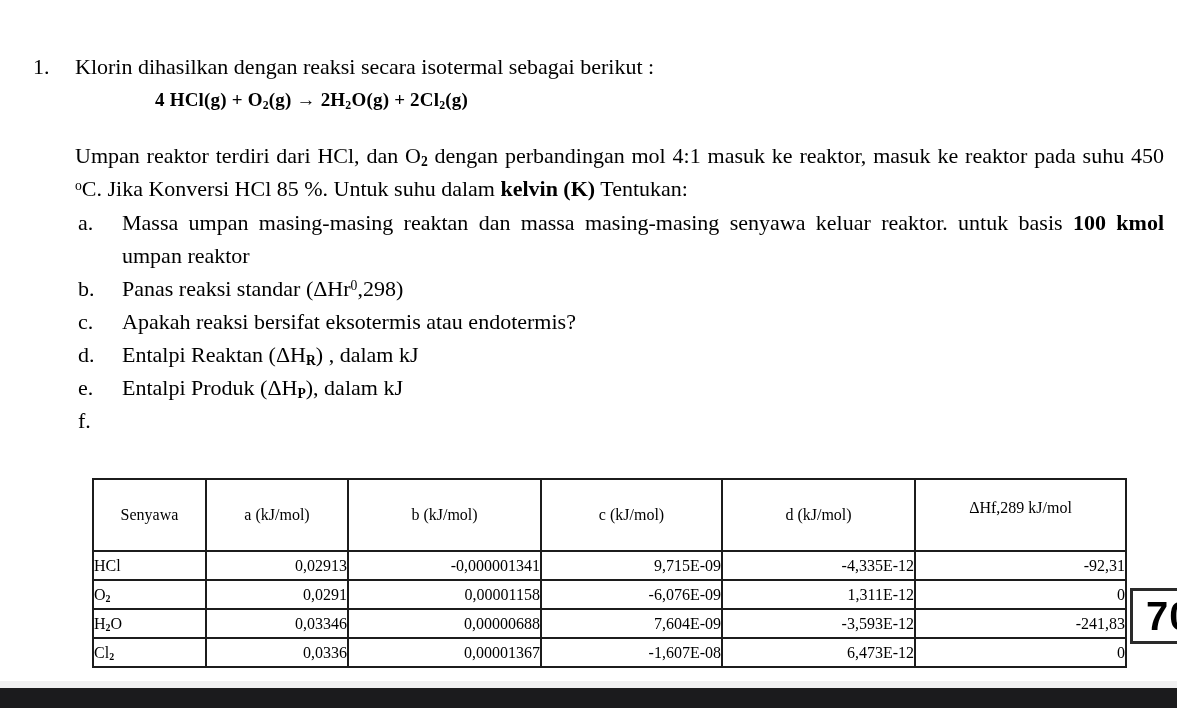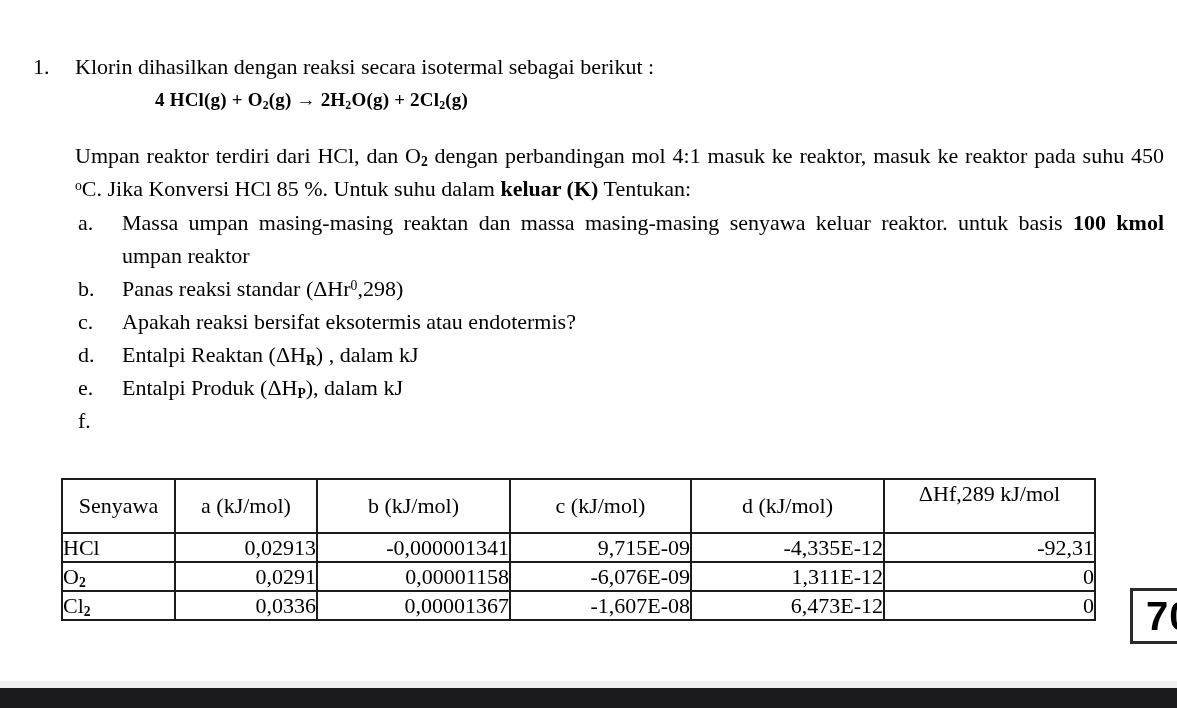--- a/index.html
+++ b/index.html
@@ -20,26 +20,26 @@
   .paragraph{
     position:absolute;left:75px;top:139px;width:1089px;
     font-size:22px;line-height:33px;text-align:justify;text-align-last:left;
   }
   .items{position:absolute;left:78px;top:206px;width:1086px;font-size:22px;line-height:33px;}
   .item{position:relative;padding-left:44px;text-align:justify;text-align-last:left;}
   .item .marker{position:absolute;left:0;top:0;}
 
   
   .datatable{
-    position:absolute;left:61px;top:478px;width:1033px;
-    border-collapse:collapse;table-layout:fixed;font-size:22px;
+    position:absolute;left:92px;top:478px;width:1033px;
+    border-collapse:collapse;table-layout:fixed;font-size:16px;
   }
   .datatable th,.datatable td{border:2px solid #1c1c1c;overflow:hidden;white-space:nowrap;}
   .datatable th{font-weight:normal;height:50px;text-align:center;vertical-align:middle;}
-  .datatable th.hdr-last{vertical-align:top;padding-top:1px;}
+  .datatable th.hdr-last{vertical-align:top;padding-top:19px;}
   .datatable td{height:27px;padding:0;}
   .td-name{text-align:left;padding-left:8px;}
   .td-num{text-align:right;padding-right:12px;}
   .td-center{text-align:right;}
 
   
   .pagenum-box{
     position:absolute;left:1130px;top:588px;width:74px;height:56px;
     background:#fff;border:3px solid #2a2a2a;z-index:5;
     font-family:"Liberation Sans", sans-serif;font-weight:bold;font-size:40px;
@@ -54,21 +54,21 @@
 </head>
 <body>
 
 <div class="line1">
   <span class="num">1.</span>
   <span>Klorin dihasilkan dengan reaksi secara isotermal sebagai berikut :</span>
 </div>
 
 <div class="equation"><span>4 HCl(g)  + O</span><sub class="b">2</sub><span>(g) </span><span>→</span><span> 2H</span><sub class="b">2</sub><span>O(g) + 2Cl</span><sub class="b">2</sub><span>(g)</span></div>
 
-<div class="paragraph"><span>Umpan reaktor terdiri dari  HCl, dan O</span><sub class="b">2</sub><span> dengan perbandingan mol 4:1 masuk ke reaktor, masuk ke reaktor pada suhu 450 </span><sup>o</sup><span>C. Jika Konversi HCl 85 %. Untuk suhu dalam </span><span class="b">keluar (K)</span><span> Tentukan:</span></div>
+<div class="paragraph"><span>Umpan reaktor terdiri dari  HCl, dan O</span><sub class="b">2</sub><span> dengan perbandingan mol 4:1 masuk ke reaktor, masuk ke reaktor pada suhu 450 </span><sup>o</sup><span>C. Jika Konversi HCl 85 %. Untuk suhu dalam </span><span class="b">kelvin (K)</span><span> Tentukan:</span></div>
 
 <div class="items">
   <div class="item">
     <span class="marker">a.</span>
     <span><span>Massa umpan masing-masing reaktan dan massa masing-masing senyawa keluar reaktor. untuk basis </span><span class="b">100 kmol</span><span> umpan reaktor</span></span>
   </div>
   <div class="item">
     <span class="marker">b.</span>
     <span><span>Panas reaksi standar (ΔHr</span><sup>0</sup><span>,298)</span></span>
   </div>
@@ -119,20 +119,28 @@
     </tr>
     <tr>
       <td class="td-name"><span>O</span><sub class="b">2</sub></td>
       <td class="td-num">0,0291</td>
       <td class="td-num">0,00001158</td>
       <td class="td-num">-6,076E-09</td>
       <td class="td-num">1,311E-12</td>
       <td class="td-center">0</td>
     </tr>
     <tr>
+      <td class="td-name"><span>H</span><sub class="b">2</sub><span>O</span></td>
+      <td class="td-num">0,03346</td>
+      <td class="td-num">0,00000688</td>
+      <td class="td-num">7,604E-09</td>
+      <td class="td-num">-3,593E-12</td>
+      <td class="td-center">-241,83</td>
+    </tr>
+    <tr>
       <td class="td-name"><span>Cl</span><sub class="b">2</sub></td>
       <td class="td-num">0,0336</td>
       <td class="td-num">0,00001367</td>
       <td class="td-num">-1,607E-08</td>
       <td class="td-num">6,473E-12</td>
       <td class="td-center">0</td>
     </tr>
   </tbody>
 </table>
 

